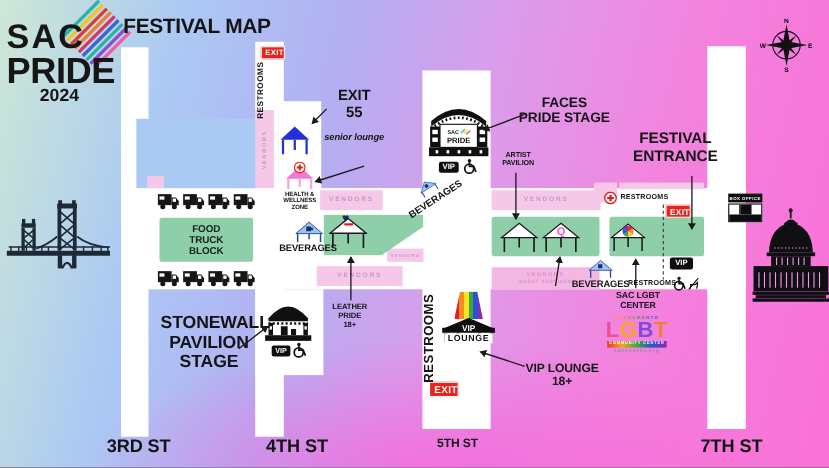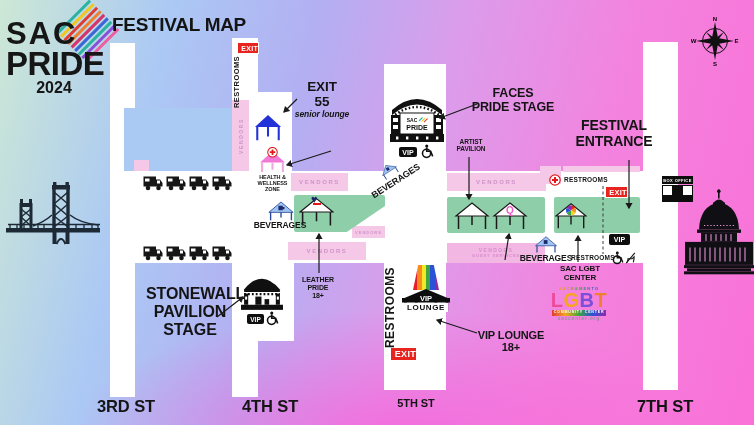--- a/index.html
+++ b/index.html
@@ -108,20 +108,27 @@
   <div class="ab vend" style="left:447px;top:173px;width:99px;height:18px">
     <span>VENDORS</span>
   </div>
   <div class="ab vend" style="left:540px;top:166px;width:21px;height:18px"></div>
   <div class="ab vend" style="left:563px;top:166px;width:77px;height:6px"></div>
   <div class="ab" style="left:447px;top:243px;width:98px;height:20px;background:#f2b7e3;color:#d98fcb;display:flex;flex-direction:column;align-items:center;justify-content:center;font-weight:700;line-height:1.2">
     <div style="font-size:5px;letter-spacing:1.4px">VENDORS</div>
     <div style="font-size:4.2px;letter-spacing:.8px">GUEST SERVICES</div>
   </div>
 
+  <div class="ab green" style="left:145px;top:198px;width:85px;height:40px;display:flex;align-items:center;justify-content:center">
+    <div class="lbl" style="font-size:9px;color:#15241c">
+      <div>FOOD</div>
+      <div>TRUCK</div>
+      <div>BLOCK</div>
+    </div>
+  </div>
   <div class="ab green" style="left:294px;top:195px;width:91px;height:37px;clip-path:polygon(0 0,100% 0,100% 30%,58% 100%,0 100%)"></div>
   <div class="ab green" style="left:447px;top:197px;width:98px;height:36px"></div>
   <div class="ab green" style="left:554px;top:197px;width:86px;height:36px"></div>
 
   <div>
     <svg class="ab" style="left:143px;top:175px" width="20" height="16" viewBox="0 0 20 15">
         <g fill="#161616">
           <rect x="0.5" y="1" width="12.5" height="10"></rect>
           <path d="M13 4h4l2.5 3.5V11H13z"></path>
           <circle cx="5" cy="12.5" r="2.3"></circle>
@@ -390,21 +397,21 @@
     </div>
     <div style="position:relative;font-weight:700;font-size:31px;letter-spacing:2px;color:#161616;line-height:.9">SAC</div>
     <div style="position:relative;font-weight:900;font-size:33px;letter-spacing:-.5px;color:#161616;line-height:.95">PRIDE</div>
     <div style="position:relative;font-weight:900;font-size:16px;color:#161616;text-align:center;width:96px">2024</div>
   </div>
   <div class="ab lbl" style="left:112px;top:14px;width:180px;font-size:19px;text-align:left;letter-spacing:-.3px">FESTIVAL MAP</div>
 
   <div class="ab lbl" style="left:287px;top:79px;width:70px;font-size:13.5px">
     <div>EXIT</div>
     <div>55</div>
-    <div style="font-size:8.5px;font-style:italic;font-weight:600;margin-top:1px">senior lounge</div>
+    <div style="font-size:8.5px;font-style:italic;font-weight:600;margin-top:11px">senior lounge</div>
   </div>
 
 
   <div class="ab lbl" style="left:251px;top:174px;width:43px;font-size:5.5px">
     <div>HEALTH &amp;</div>
     <div>WELLNESS</div>
     <div>ZONE</div>
   </div>
 
   <div class="ab lbl" style="left:468px;top:86px;width:90px;font-size:12.5px">

